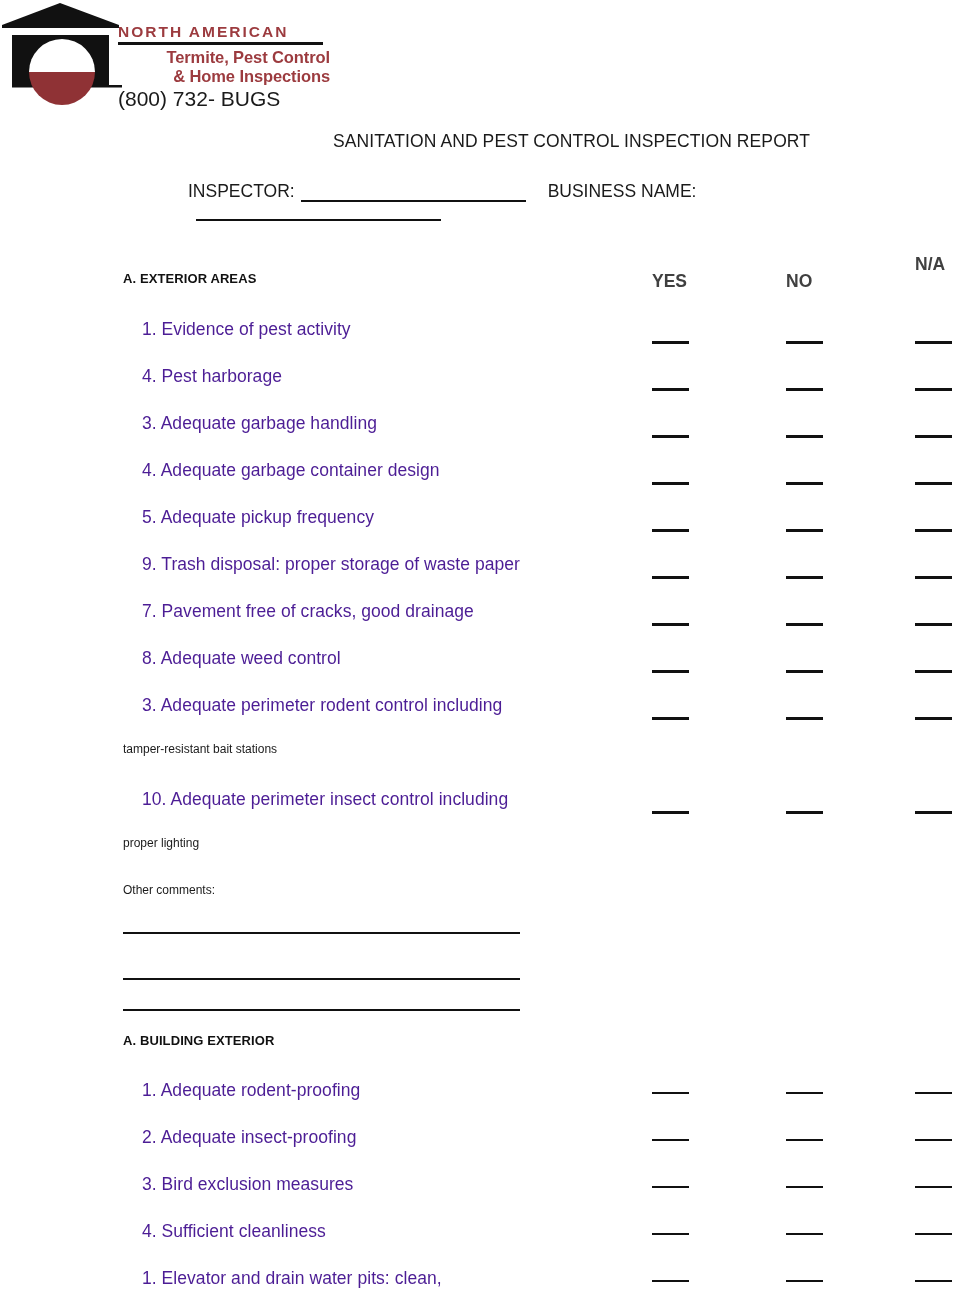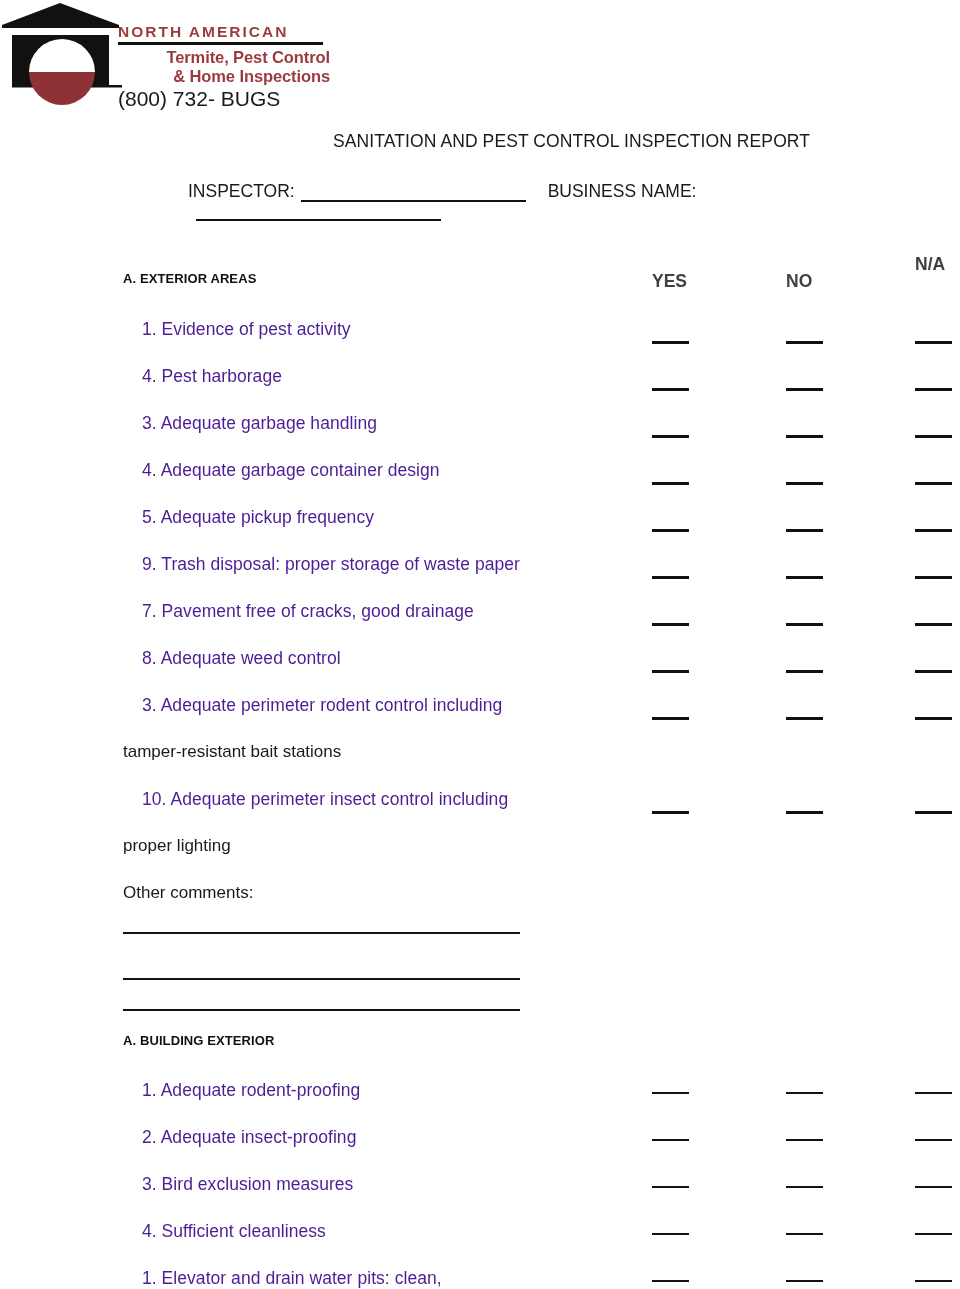--- a/index.html
+++ b/index.html
@@ -145,21 +145,21 @@
     left: 123px;
     font-size: 17.5px;
     letter-spacing: 0.05px;
     color: #4c1d95;
     white-space: nowrap;
     margin-left: 19px;
   }
   .cont-label {
     position: absolute;
     left: 123px;
-    font-size: 17px;
+    font-size: 12px;
     color: #1a1a1a;
     white-space: nowrap;
   }
   .answer-blank {
     position: absolute;
     width: 37px;
     height: 0px;
     border-bottom: 3px solid #111111;
   }
   .answer-blank.thin { border-bottom-width: 2.5px; }

